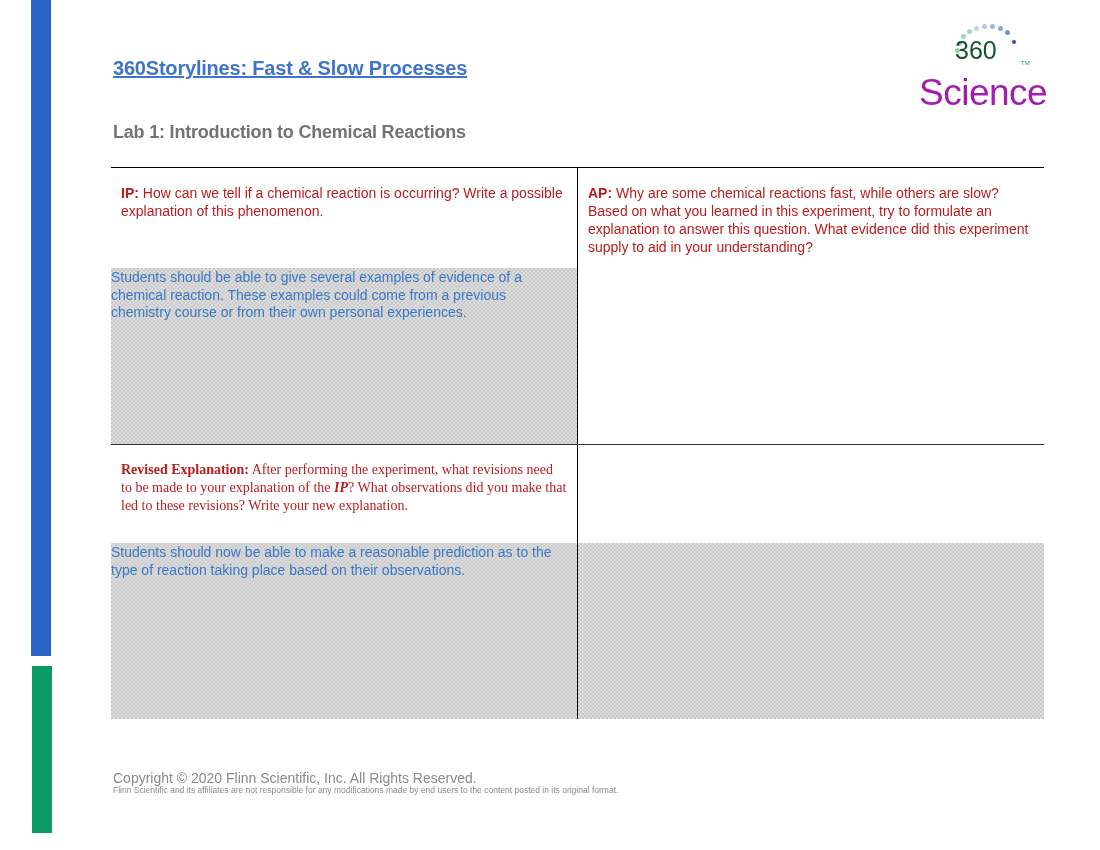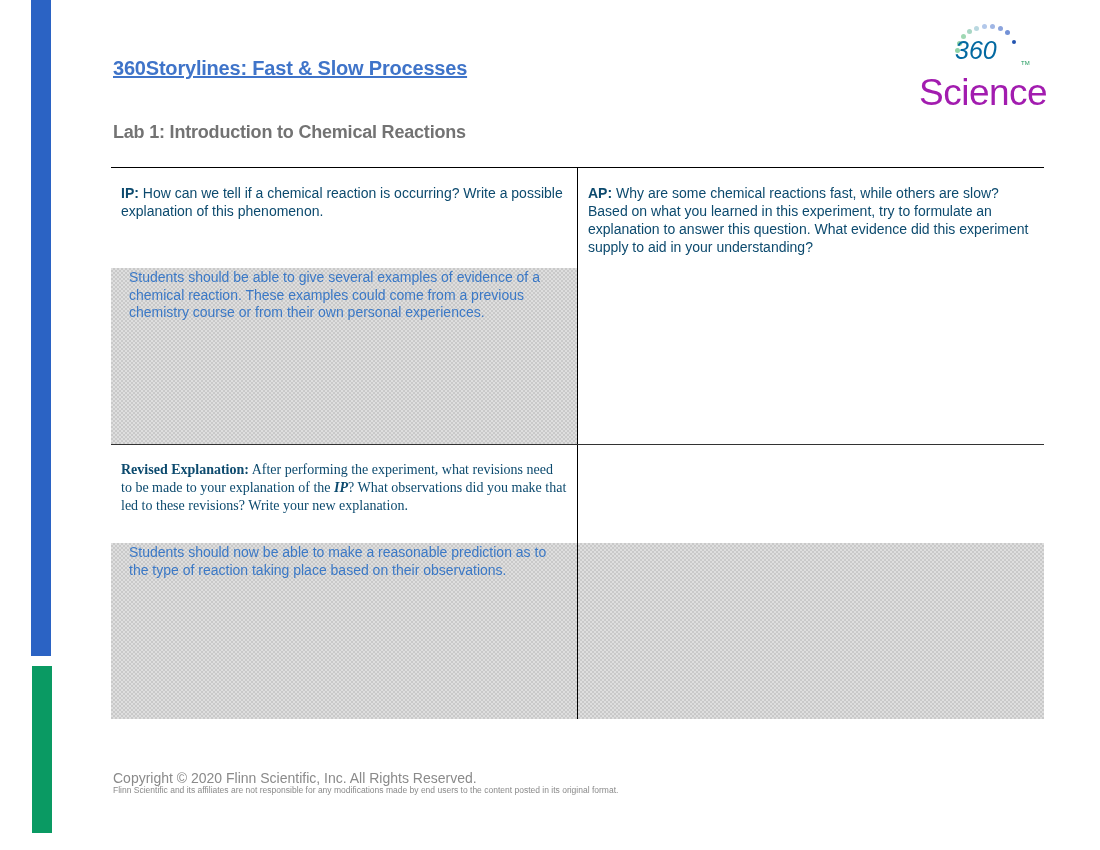--- a/index.html
+++ b/index.html
@@ -25,21 +25,21 @@
     .subtitle {
       position: absolute; left: 113px; top: 122px;
       font-size: 18px; font-weight: bold; color: #737373;
       letter-spacing: -0.2px;
     }
     .logo {
       position: absolute; left: 915px; top: 24px; width: 120px; height: 66px;
     }
     .logo .num {
       position: absolute; left: 40px; top: 14px;
-      font-size: 25px; color: #0369a1; line-height: 1; font-style: italic;
+      font-size: 25px; color: #14532d; line-height: 1;
     }
     .logo .word {
       position: absolute; left: 4px; top: 50px;
       font-size: 37px; color: #a21caf; line-height: 1; letter-spacing: -0.5px;
     }
     .logo .tm {
       position: absolute; left: 106px; top: 36px; font-size: 6px; color: #1f9a5c;
     }
     .logo .deg {
       position: absolute; left: 97px; top: 16px; width: 4px; height: 4px;
@@ -48,32 +48,32 @@
     .logo .dot { position: absolute; width: 5px; height: 5px; border-radius: 50%; }
 
     .sheet {
       position: absolute; left: 111px; top: 167px; width: 933px;
       border-top: 1px solid #000;
     }
     .row { display: flex; position: relative; }
     .cell { width: 466px; box-sizing: border-box; position: relative; }
     .cell.left { border-right: 1px solid #000; width: 467px; }
     .prompt {
-      padding: 16px 10px 0 10px; font-size: 14px; line-height: 18px; color: #0c4a6e;
+      padding: 16px 10px 0 10px; font-size: 14px; line-height: 18px; color: #b91c1c;
     }
     .prompt b { font-weight: bold; }
     .answer {
       background-color: #dedede;
       background-image:
         linear-gradient(45deg, #c9c9c9 25%, transparent 25%, transparent 75%, #c9c9c9 75%),
         linear-gradient(45deg, #c9c9c9 25%, transparent 25%, transparent 75%, #c9c9c9 75%);
       background-size: 4px 4px;
       background-position: 0 0, 2px 2px;
       color: #3a78c6; font-size: 14px; line-height: 17.5px;
-      padding: 1px 8px 0 18px;
+      padding: 1px 8px 0 0;
     }
     .divider { height: 1px; background: #333; width: 933px; }
     .footer1 {
       position: absolute; left: 113px; top: 770px; font-size: 14px; color: #8a8a8a;
     }
     .footer2 {
       position: absolute; left: 113px; top: 785px; font-size: 8.5px; color: #8a8a8a;
     }
   </style>
 </head>

